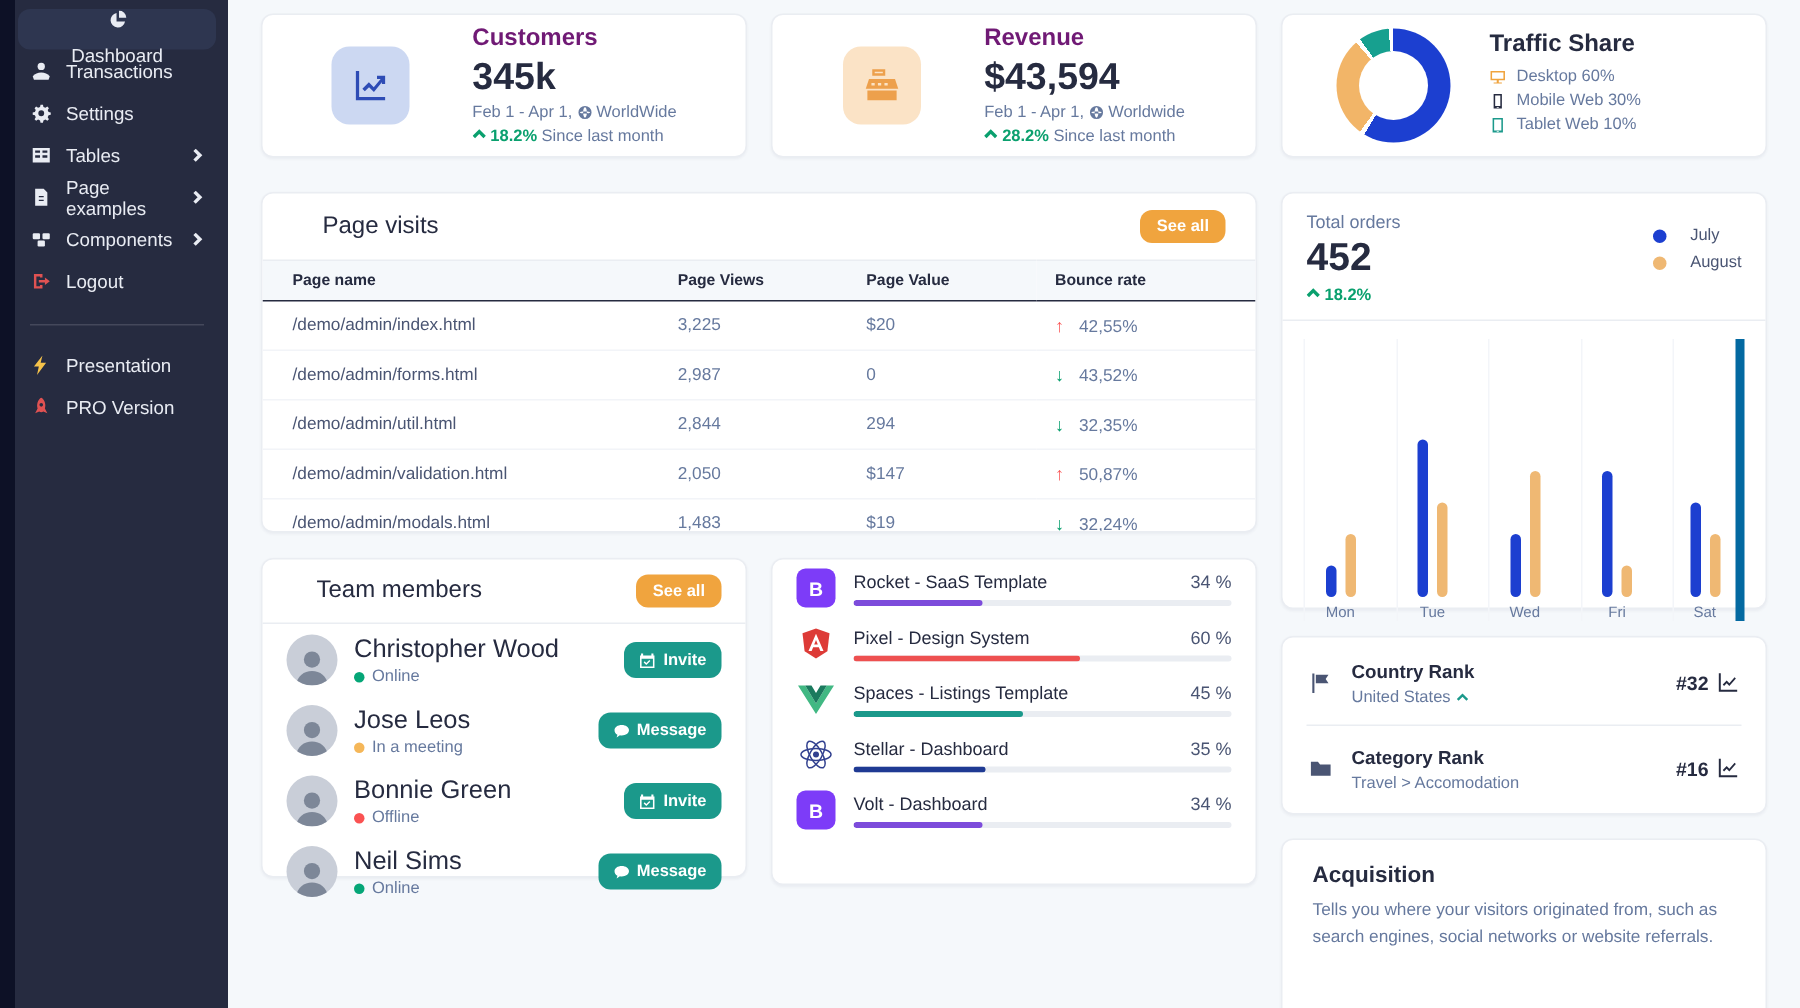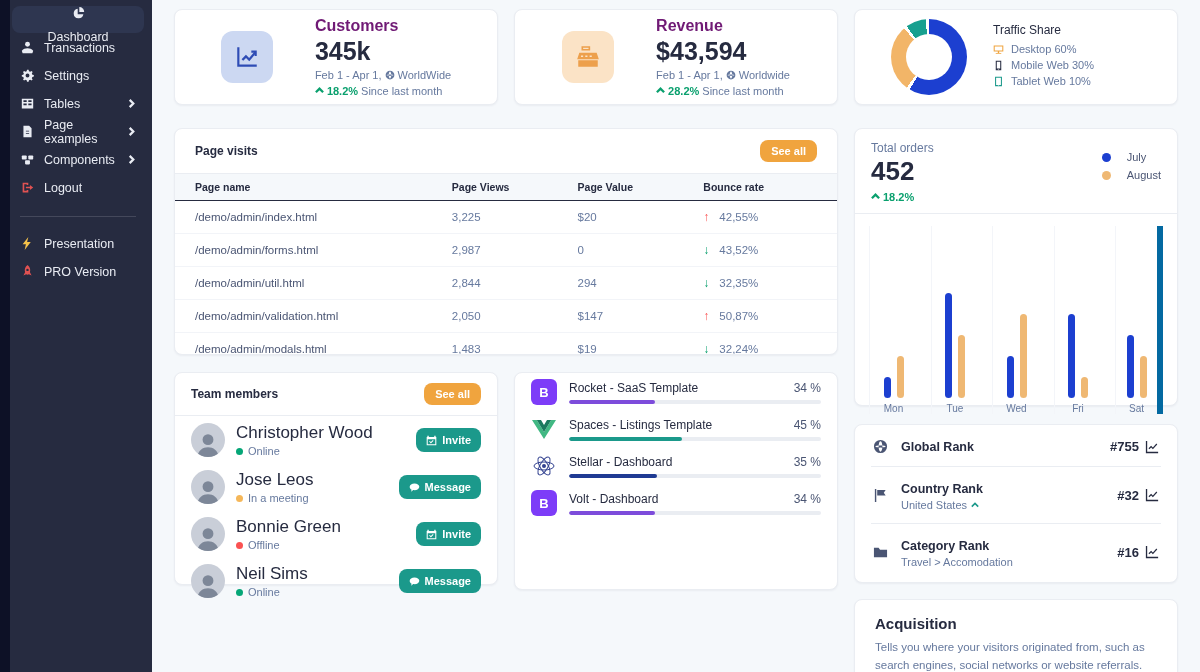--- a/index.html
+++ b/index.html
@@ -37,28 +37,28 @@
   .sub { font-size:11px; color:#66799e; display:flex; align-items:center; gap:3px; }
   .sub svg { width:10px; height:10px; fill:#66799e; }
   .change { font-size:11px; color:#66799e; margin-top:4px; display:flex; align-items:center; gap:3px; }
   .change b { color:#0aa06e; font-weight:700; }
   .caret-up svg { width:9px; height:9px; stroke:#0aa06e; stroke-width:2.5; fill:none; }
 
   
   .traffic-card { height:96px; display:flex; align-items:center; padding:0 20px 0 36px; gap:26px; }
   .donut { width:76px; height:76px; border-radius:50%; position:relative; flex:0 0 76px; }
   .donut::after { content:""; position:absolute; inset:15px; background:#fff; border-radius:50%; }
-  .traffic-right .t { font-size:12px; font-weight:400; margin-bottom:6px; }
+  .traffic-right .t { font-size:16px; font-weight:700; margin-bottom:6px; }
   .tleg { display:flex; align-items:center; gap:7px; font-size:11px; color:#66799e; margin-bottom:4px; }
   .tleg svg { width:11px; height:11px; }
 
   
   .visits { height:227px; margin-bottom:17px; overflow:hidden; }
   .card-head { display:flex; align-items:center; justify-content:space-between; padding:11px 20px; }
-  .card-head .t { font-size:12px; font-weight:700; }
+  .card-head .t { font-size:16px; font-weight:400;margin-left:20px; }
   .btn-see { background:#f0a43e; color:#fff; border:none; font-size:11px; font-weight:700;
              padding:5px 11px; border-radius:8px; cursor:pointer; font-family:inherit; }
   table.visits-t { width:100%; border-collapse:collapse; }
   .visits-t th { background:#f5f8fb; text-align:left; font-size:10.5px; font-weight:700; color:#262b40;
                  padding:7px 0 7px 12px; border-top:1px solid #eaedf2; border-bottom:1px solid #262b40; }
   .visits-t th:first-child, .visits-t td:first-child { padding-left:20px; }
   .visits-t td { font-size:11.5px; color:#4a5573; padding:9px 0 9px 12px; border-bottom:1px solid #f2f4f8; }
   .visits-t td.num { color:#66799e; }
   .b-arrow { font-weight:700; margin-right:10px; font-size:12px; }
   .b-arrow.up { color:#fa5252; } .b-arrow.down { color:#0aa06e; }
@@ -454,20 +454,37 @@
                     <span class="pname">Rocket - SaaS Template</span>
                     <span>34 %</span>
                   </div>
               <div class="ptrack">
                     <div class="pfill" style="width: 34%; background: rgb(125, 76, 219);"></div>
                   </div>
                 </div>
             </div>
             <div class="prog-row">
               <span class="plogo">
+                  <svg viewBox="0 0 24 24">
+                    <path fill="#dd3b37" d="M12 2l9 3.2-1.4 12L12 22l-7.6-4.8L3 5.2z"></path>
+                    <path fill="#fff" d="M12 5.5L7 17h2.1l1-2.5h3.8l1 2.5H17zm1.2 7.2h-2.4L12 9.6z"></path>
+                  </svg>
+                </span>
+              <div class="pbody">
+                  <div class="pline">
+                    <span class="pname">Pixel - Design System</span>
+                    <span>60 %</span>
+                  </div>
+              <div class="ptrack">
+                    <div class="pfill" style="width: 60%; background: rgb(238, 80, 80);"></div>
+                  </div>
+                </div>
+            </div>
+            <div class="prog-row">
+              <span class="plogo">
                   <svg viewBox="0 0 24 20">
                     <path fill="#41b883" d="M0 1h4.8L12 13 19.2 1H24L12 20z"></path>
                     <path fill="#1b7a5e" d="M4.8 1H9l3 5 3-5h4.2L12 13z"></path>
                   </svg>
                 </span>
               <div class="pbody">
                   <div class="pline">
                     <span class="pname">Spaces - Listings Template</span>
                     <span>45 %</span>
                   </div>
@@ -566,34 +583,20 @@
                 <div class="bars">
                   <span class="bar" style="height: 63px; background: rgb(28, 63, 208);"></span>
                   <span class="bar" style="height: 42px; background: rgb(239, 184, 115);"></span>
                 </div>
                 <div class="bar-label">Sat</div>
               </div>
             </div>
         </div>
 
         <div class="card ranks">
-          <div class="rank-row">
-            <span class="ricon">
-                <svg viewBox="0 0 16 16">
-                  <path d="M8 1a7 7 0 1 0 0 14A7 7 0 0 0 8 1zm0 1.5c.9 0 2 2 2 5.5s-1.1 5.5-2 5.5S6 11.5 6 8s1.1-5.5 2-5.5zM2.5 8c0-.5 2-1 5.5-1s5.5.5 5.5 1-2 1-5.5 1-5.5-.5-5.5-1z" fill-rule="evenodd"></path>
-                </svg>
-              </span>
-            <span class="rank-title">Global Rank</span>
-            <span class="rank-val">
-                <span>#755</span>
-              <svg viewBox="0 0 16 16">
-                  <path d="M1 1h1.5v12.5H15V15H1zm3 8.5l3-3 2 2 4-4.5 1 1-5 5.6-2-2-2 2z"></path>
-                </svg>
-              </span>
-          </div>
           <div class="rank-row">
             <span class="ricon">
                 <svg viewBox="0 0 16 16">
                   <path d="M2 1h1.5v14H2zm2.5 1h9l-2 3 2 3h-9z"></path>
                 </svg>
               </span>
             <span>
               <span class="rank-title">Country Rank</span>
               <span class="rank-sub">
                   <span>United States</span>

